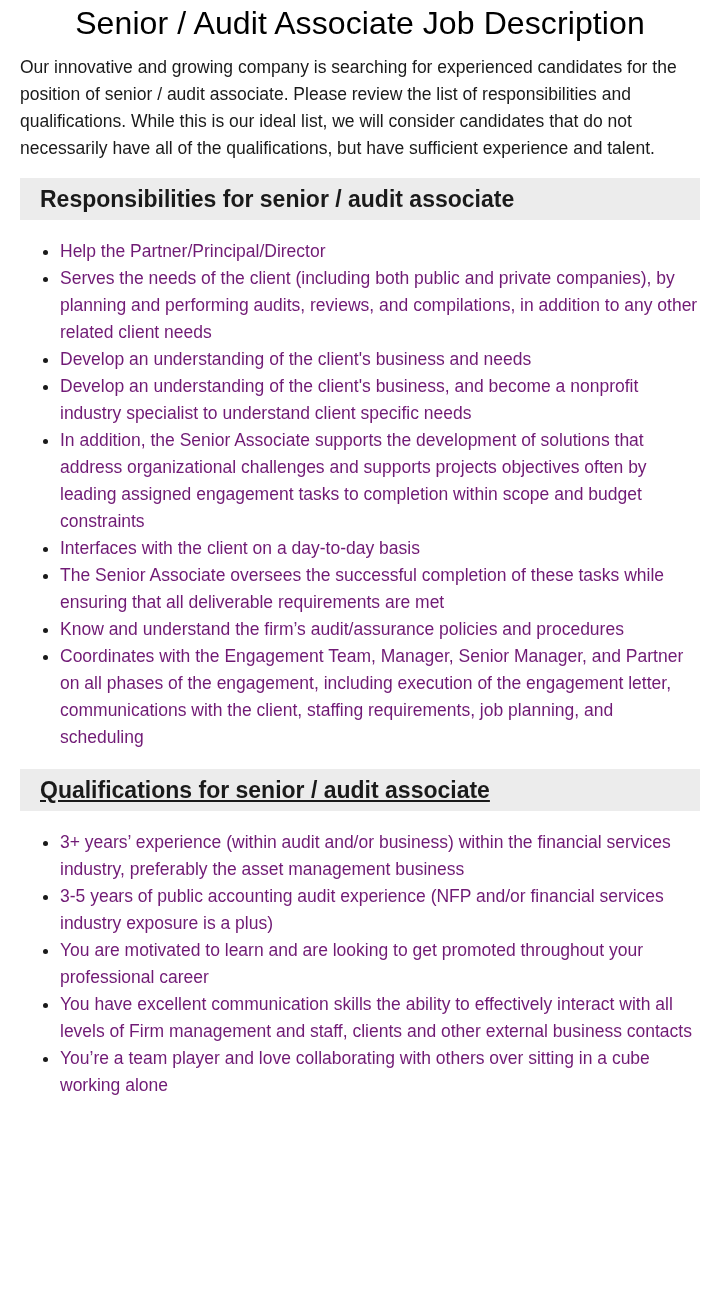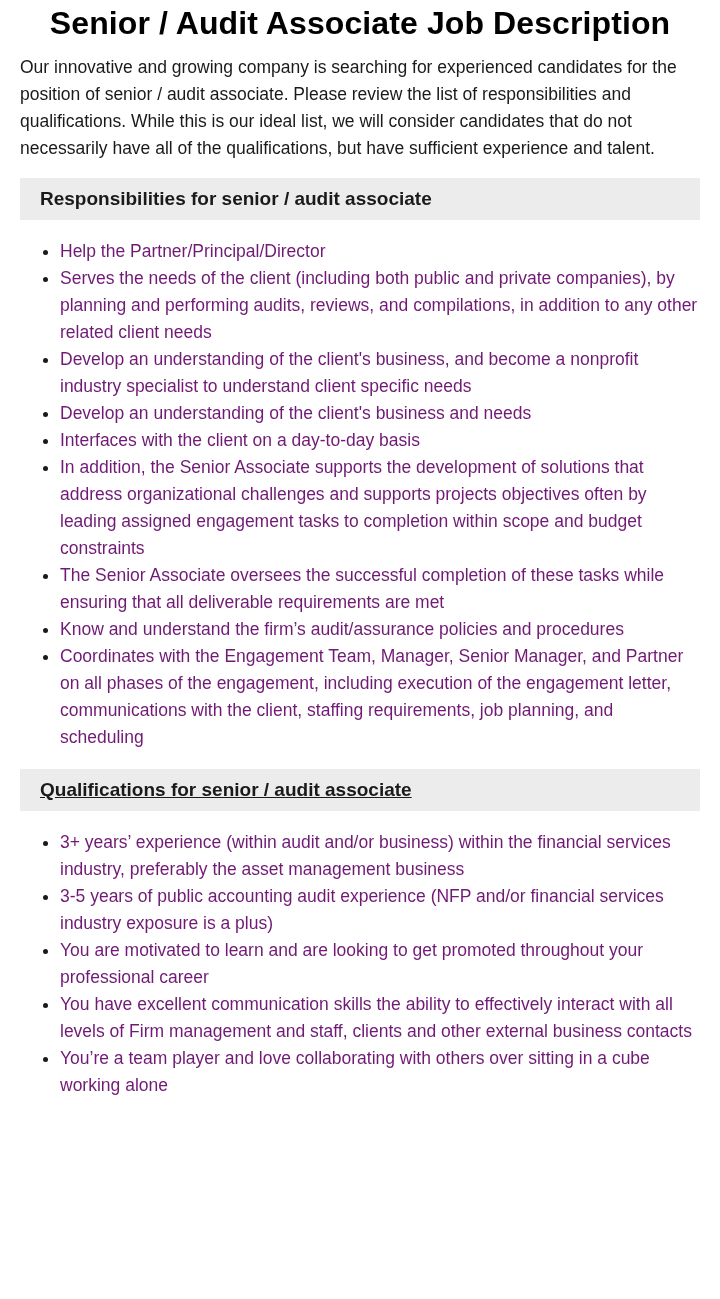--- a/index.html
+++ b/index.html
@@ -11,37 +11,37 @@
       color: #1a1a1a;
     }
     .page { padding: 0 20px 0 20px; }
     h1 {
       margin: 0;
       padding-top: 2px;
       height: 42px;
       line-height: 42px;
       text-align: center;
       font-size: 32px;
-      font-weight: bold;
+      font-weight: normal;
       color: #000000;
       letter-spacing: 0.1px;
     }
     .intro {
       margin: 10px 0 0 0;
       font-size: 17.5px;
       line-height: 27px;
       color: #1a1a1a;
     }
     .section-header {
       margin-top: 16px;
       height: 42px;
       line-height: 42px;
       background: #ececec;
       padding-left: 20px;
-      font-size: 19px;
+      font-size: 23px;
       font-weight: bold;
       color: #1a1a1a;
     }
     ul.items {
       margin: 18px 0 0 0;
       padding-left: 40px;
       list-style: none;
     }
     ul.items li {
       position: relative;
@@ -64,24 +64,24 @@
 <body>
 
 <div class="page">
   <h1>Senior / Audit Associate Job Description</h1>
   <p class="intro">Our innovative and growing company is searching for experienced candidates for the position of senior / audit associate. Please review the list of responsibilities and qualifications. While this is our ideal list, we will consider candidates that do not necessarily have all of the qualifications, but have sufficient experience and talent.</p>
 
   <div class="section-header">Responsibilities for senior / audit associate</div>
   <ul class="items">
     <li>Help the Partner/Principal/Director</li>
     <li>Serves the needs of the client (including both public and private companies), by planning and performing audits, reviews, and compilations, in addition to any other related client needs</li>
+    <li>Develop an understanding of the client's business and needs</li>
     <li>Develop an understanding of the client's business, and become a nonprofit industry specialist to understand client specific needs</li>
-    <li>Develop an understanding of the client's business and needs</li>
+    <li>In addition, the Senior Associate supports the development of solutions that address organizational challenges and supports projects objectives often by leading assigned engagement tasks to completion within scope and budget constraints</li>
     <li>Interfaces with the client on a day-to-day basis</li>
-    <li>In addition, the Senior Associate supports the development of solutions that address organizational challenges and supports projects objectives often by leading assigned engagement tasks to completion within scope and budget constraints</li>
     <li>The Senior Associate oversees the successful completion of these tasks while ensuring that all deliverable requirements are met</li>
     <li>Know and understand the firm’s audit/assurance policies and procedures</li>
     <li>Coordinates with the Engagement Team, Manager, Senior Manager, and Partner on all phases of the engagement, including execution of the engagement letter, communications with the client, staffing requirements, job planning, and scheduling</li>
   </ul>
 
   <div class="section-header" style="margin-top:18px;text-decoration:underline;">Qualifications for senior / audit associate</div>
   <ul class="items">
     <li>3+ years’ experience (within audit and/or business) within the financial services industry, preferably the asset management business</li>
     <li>3-5 years of public accounting audit experience (NFP and/or financial services industry exposure is a plus)</li>
     <li>You are motivated to learn and are looking to get promoted throughout your professional career</li>

